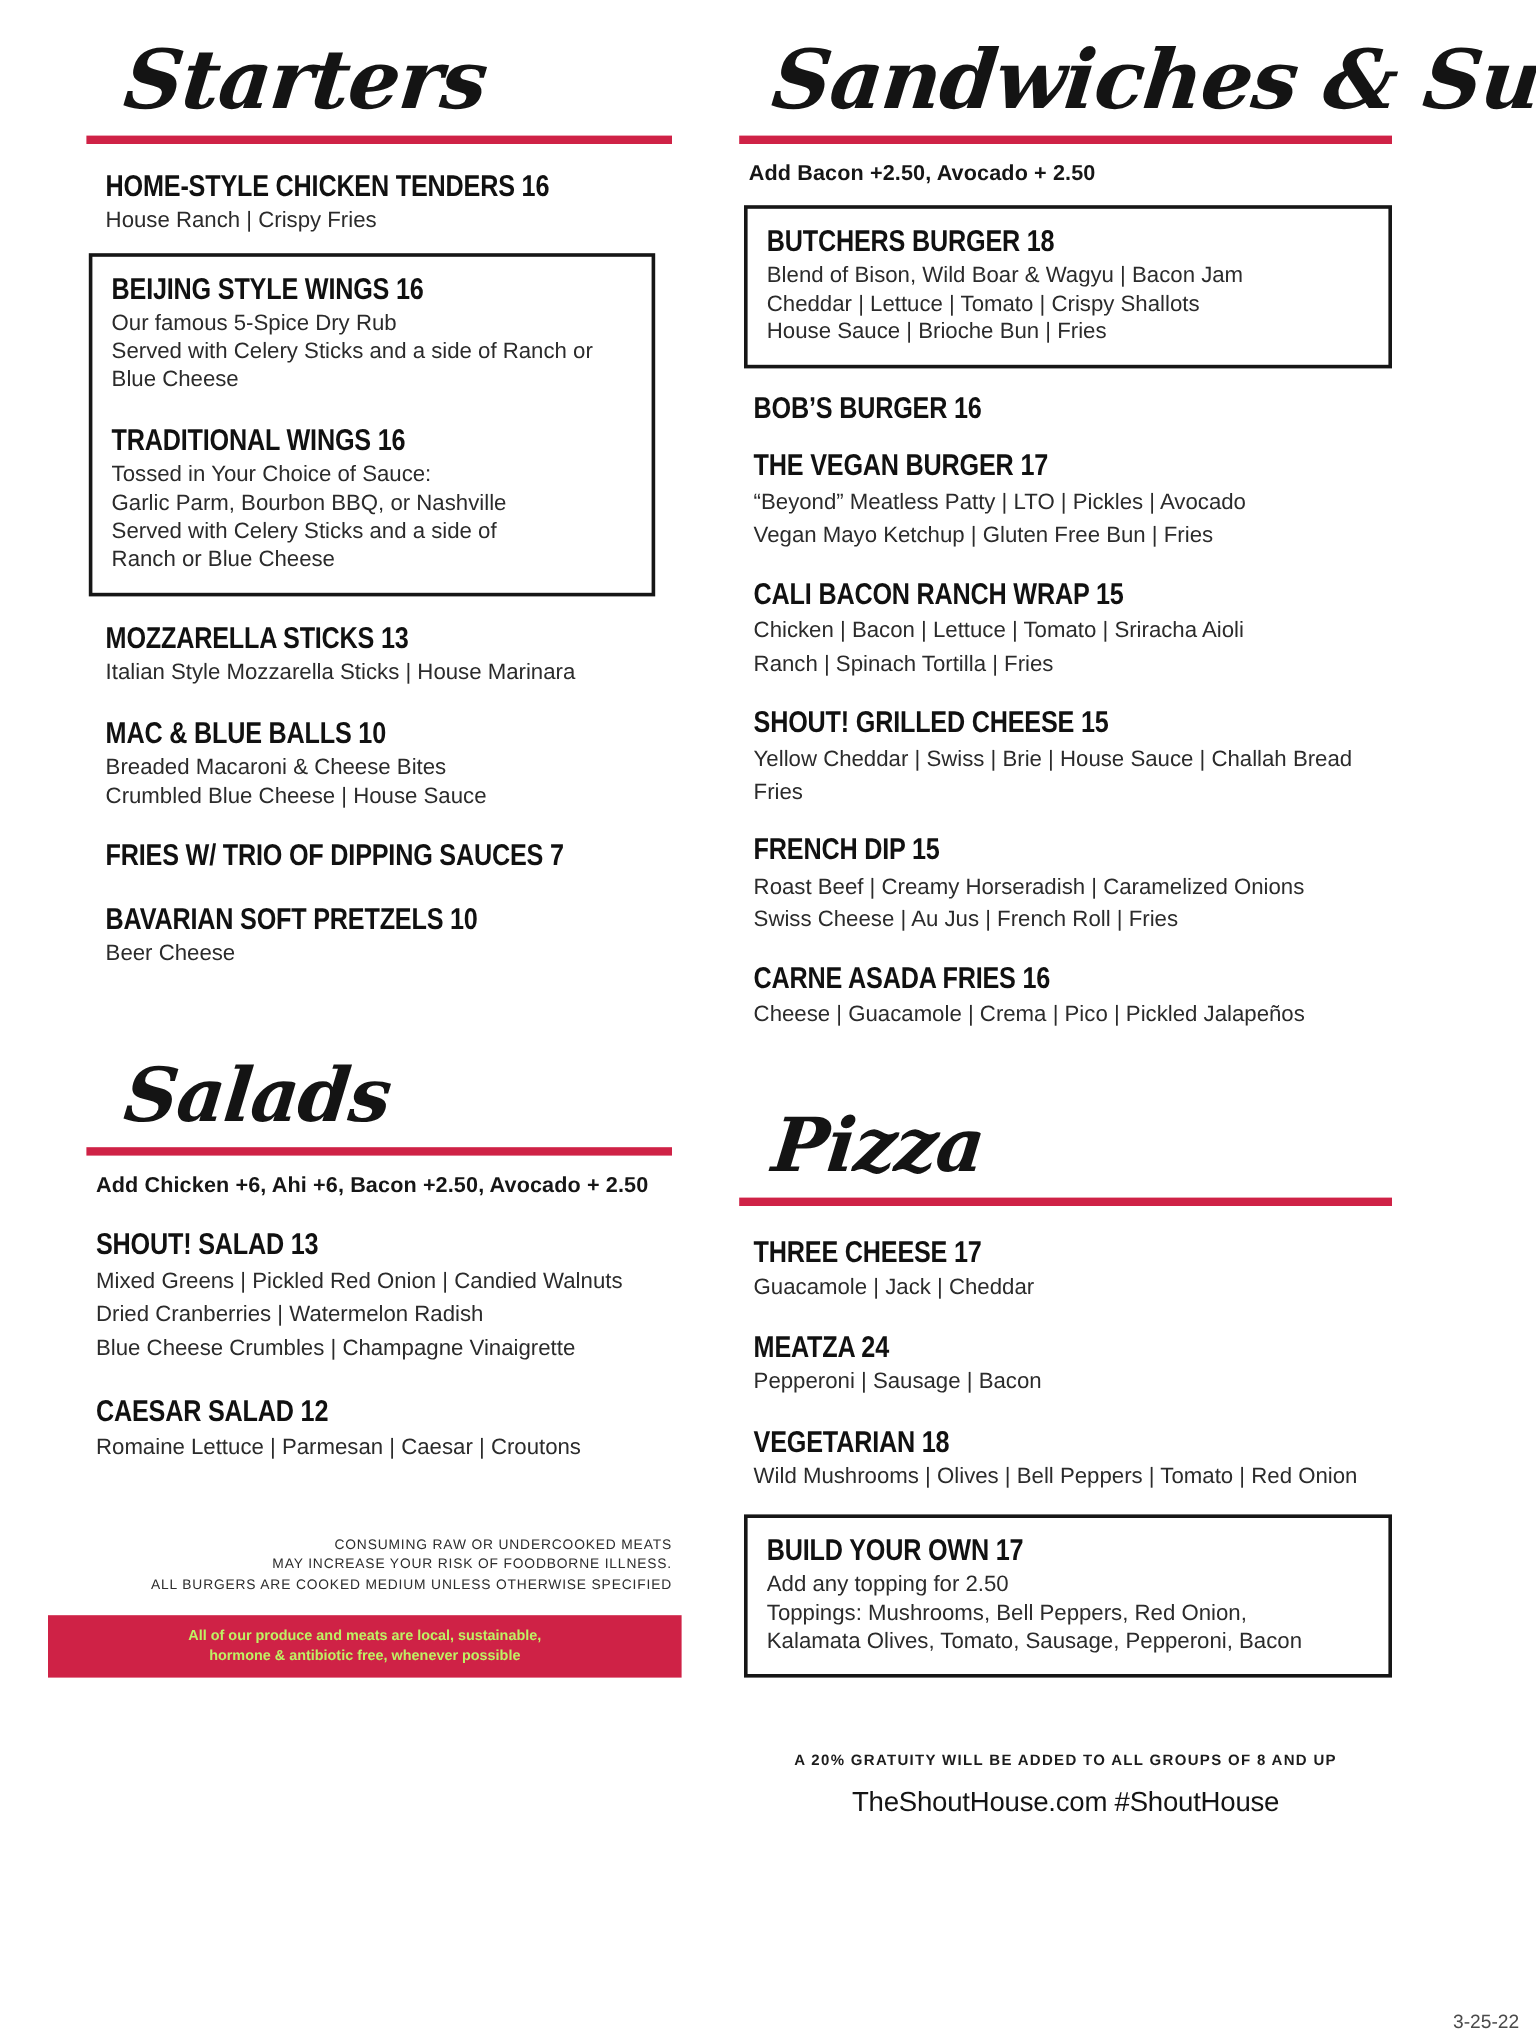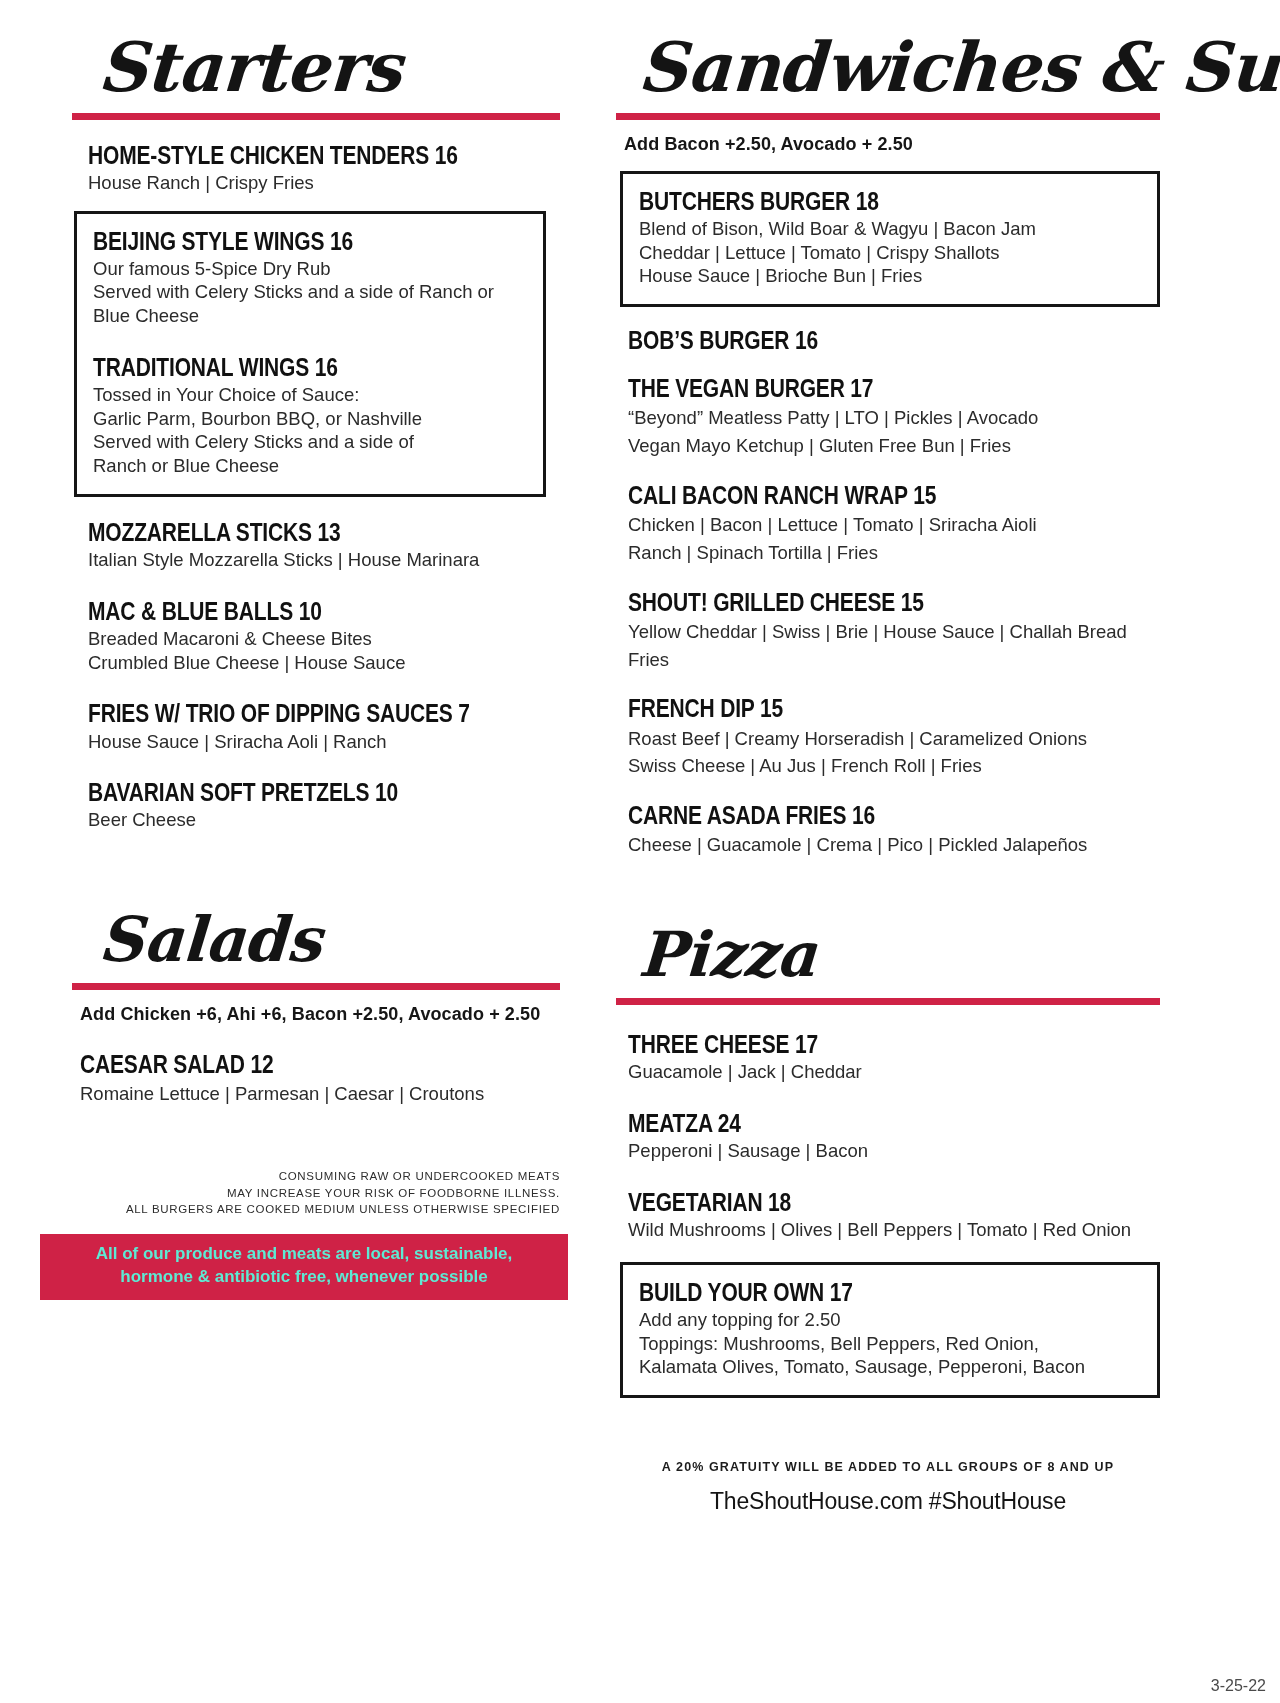--- a/index.html
+++ b/index.html
@@ -106,24 +106,24 @@
     letter-spacing: 0.7px;
     line-height: 1.45;
     color: #2d2d2d;
     font-weight: 400;
   }
   .redbar {
     margin-top: 16px;
     margin-left: -32px;
     margin-right: -8px;
     background: #cf2246;
-    color: #5eead4;
+    color: #bef264;
     text-align: center;
     font-weight: bold;
-    font-size: 17px;
+    font-size: 12px;
     line-height: 1.35;
     padding: 9px 10px 11px 10px;
   }
 
   
   .pizza-block { margin-top: 66px; }
   .gratuity {
     margin-top: 62px;
     text-align: center;
     font-size: 12.5px;
@@ -182,38 +182,41 @@
         <div class="item">
           <p class="item-name">MOZZARELLA STICKS 13</p>
           <p class="item-desc">Italian Style Mozzarella Sticks | House Marinara</p>
         </div>
         <div class="item" style="margin-top:26px;">
           <p class="item-name">MAC &amp; BLUE BALLS 10</p>
           <p class="item-desc">Breaded Macaroni &amp; Cheese Bites<br>Crumbled Blue Cheese | House Sauce</p>
         </div>
         <div class="item" style="margin-top:26px;">
           <p class="item-name">FRIES W/ TRIO OF DIPPING SAUCES 7</p>
-          <p class="item-desc">House Sauce | Sriracha Aoli | Ranch</p>
         </div>
         <div class="item" style="margin-top:26px;">
           <p class="item-name">BAVARIAN SOFT PRETZELS 10</p>
           <p class="item-desc">Beer Cheese</p>
         </div>
       </div>
     </div>
 
     <div class="salads-block">
       <div style="padding-left:16px;">
         <h1 class="script-title sm">Salads</h1>
       </div>
       <div class="rule"></div>
 
       <p class="addon">Add Chicken +6, Ahi +6, Bacon +2.50, Avocado + 2.50</p>
 
       <div style="margin-top:26px;padding-left:8px;">
+        <div class="item">
+          <p class="item-name">SHOUT! SALAD 13</p>
+          <p class="item-desc loose">Mixed Greens | Pickled Red Onion | Candied Walnuts<br>Dried Cranberries | Watermelon Radish<br>Blue Cheese Crumbles | Champagne Vinaigrette</p>
+        </div>
         <div class="item" style="margin-top:26px;">
           <p class="item-name">CAESAR SALAD 12</p>
           <p class="item-desc loose">Romaine Lettuce | Parmesan | Caesar | Croutons</p>
         </div>
       </div>
     </div>
 
     <p class="legal">CONSUMING RAW OR UNDERCOOKED MEATS<br>MAY INCREASE YOUR RISK OF FOODBORNE ILLNESS.<br>ALL BURGERS ARE COOKED MEDIUM UNLESS OTHERWISE SPECIFIED</p>
     <div class="redbar">All of our produce and meats are local, sustainable,<br>hormone &amp; antibiotic free, whenever possible</div>
   </div>

